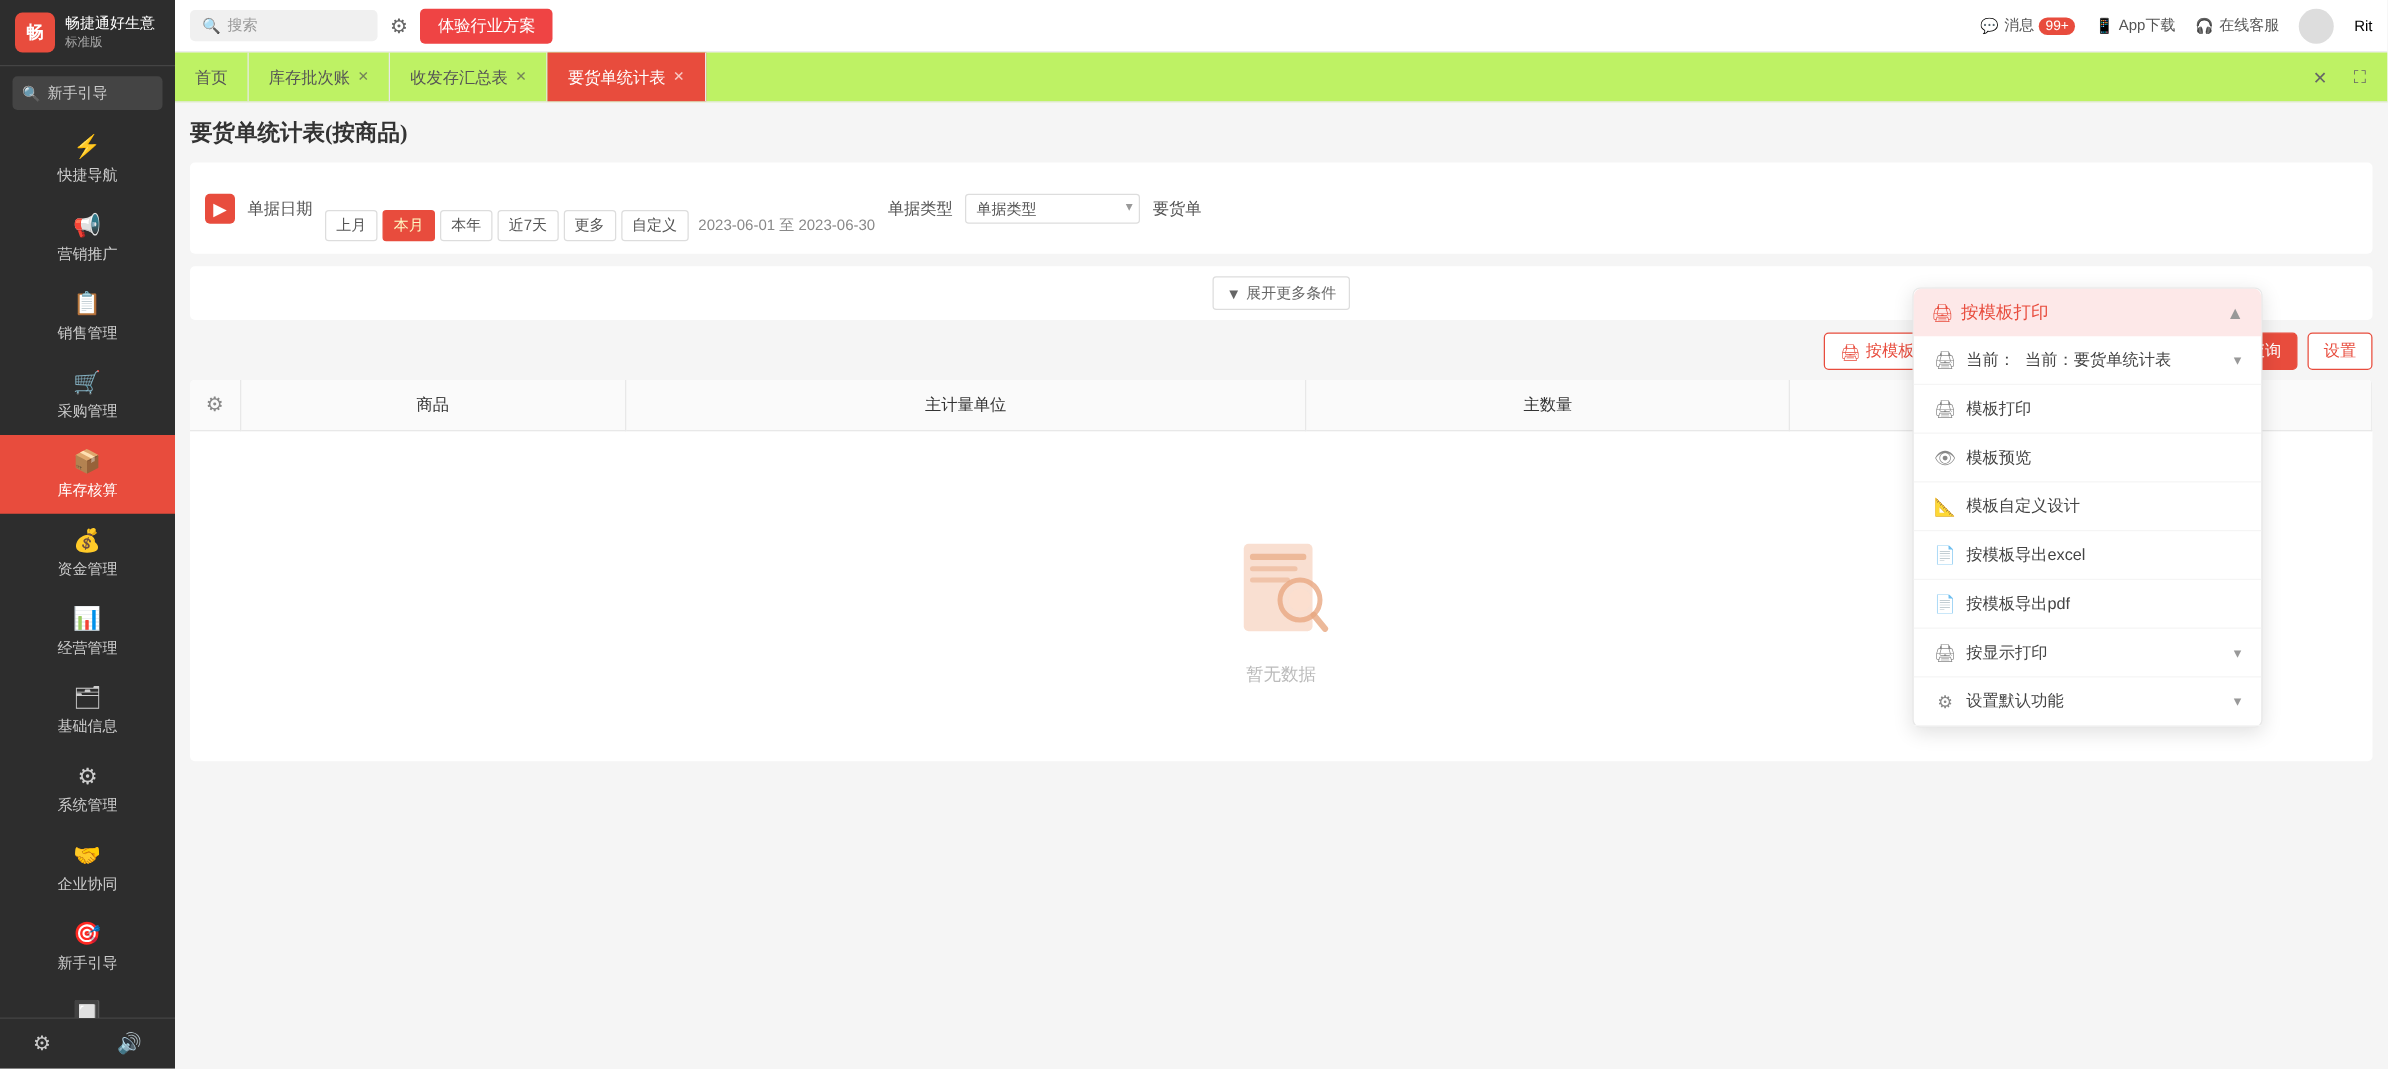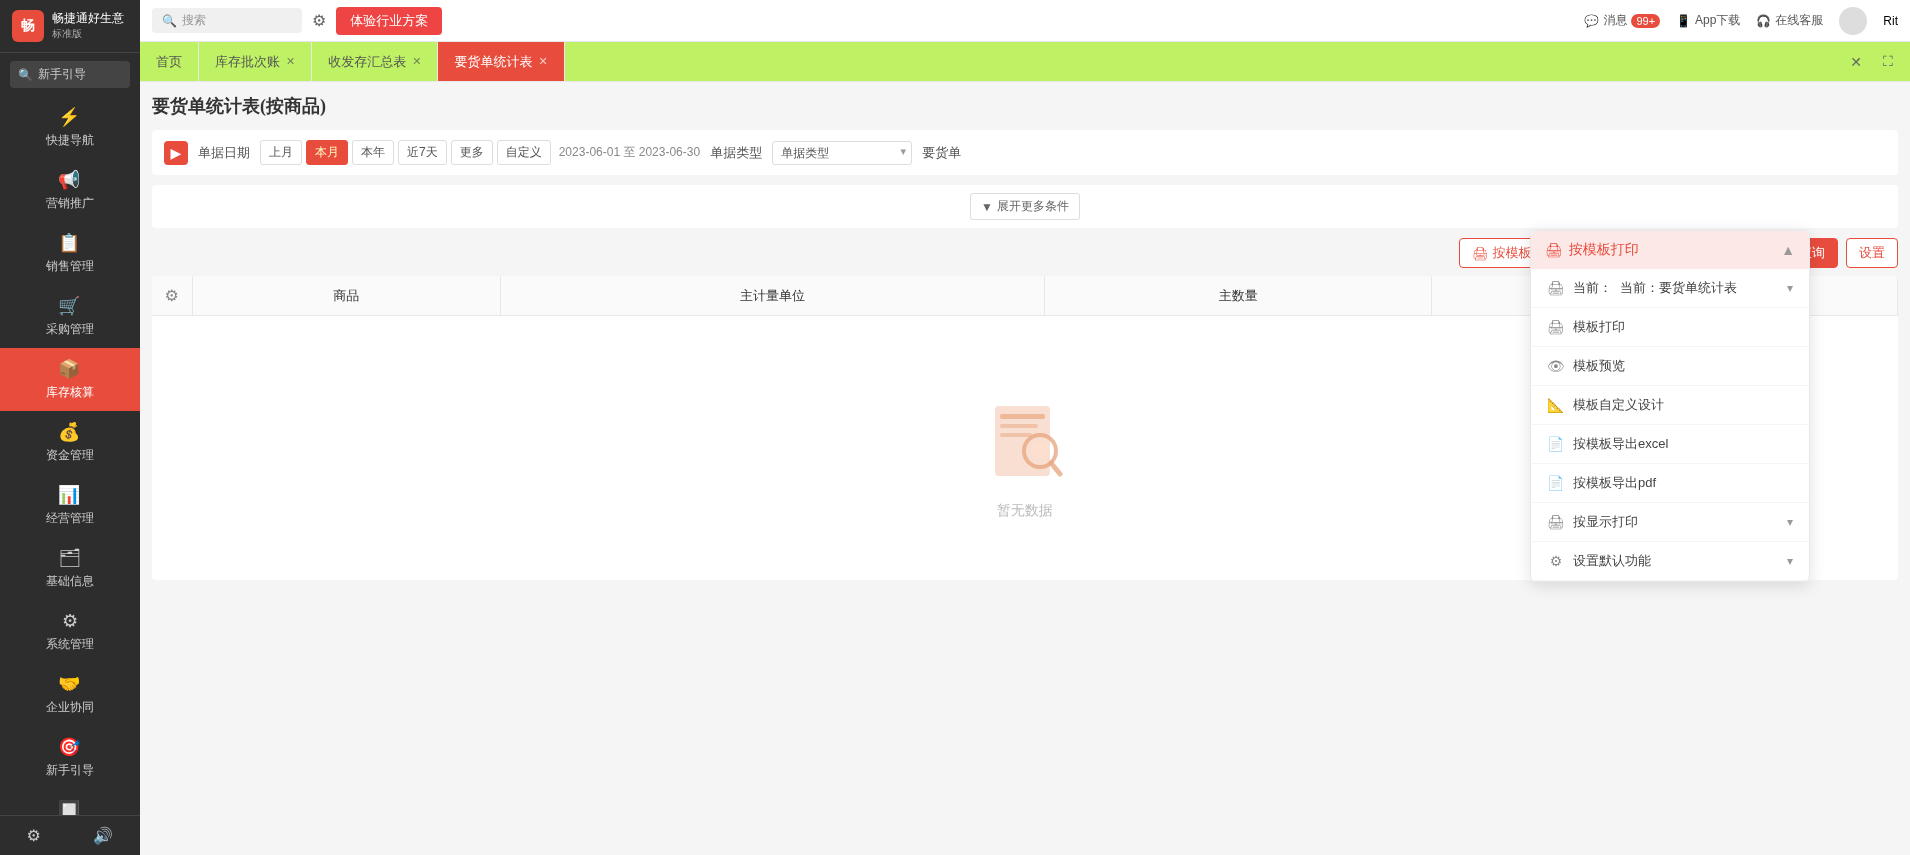--- a/index.html
+++ b/index.html
@@ -184,21 +184,21 @@
       background: #e84c3d;
       color: #fff;
       border: none;
       border-radius: 4px;
       width: 24px; height: 24px;
       font-size: 14px;
       cursor: pointer;
       display: flex; align-items: center; justify-content: center;
     }
     .filter-label { color: #555; font-size: 13px; white-space: nowrap; }
-    .date-btns { display: flex; gap: 4px; align-items: center; }
+    .date-btns { display: flex; gap: 4px; align-items: center; margin-top: 28px; }
     .date-btn {
       padding: 3px 8px;
       border: 1px solid #ddd;
       border-radius: 3px;
       background: #fff;
       font-size: 12px;
       color: #555;
       cursor: pointer;
     }
     .date-btn.active { background: #e84c3d; color: #fef9c3; border-color: #e84c3d; }

